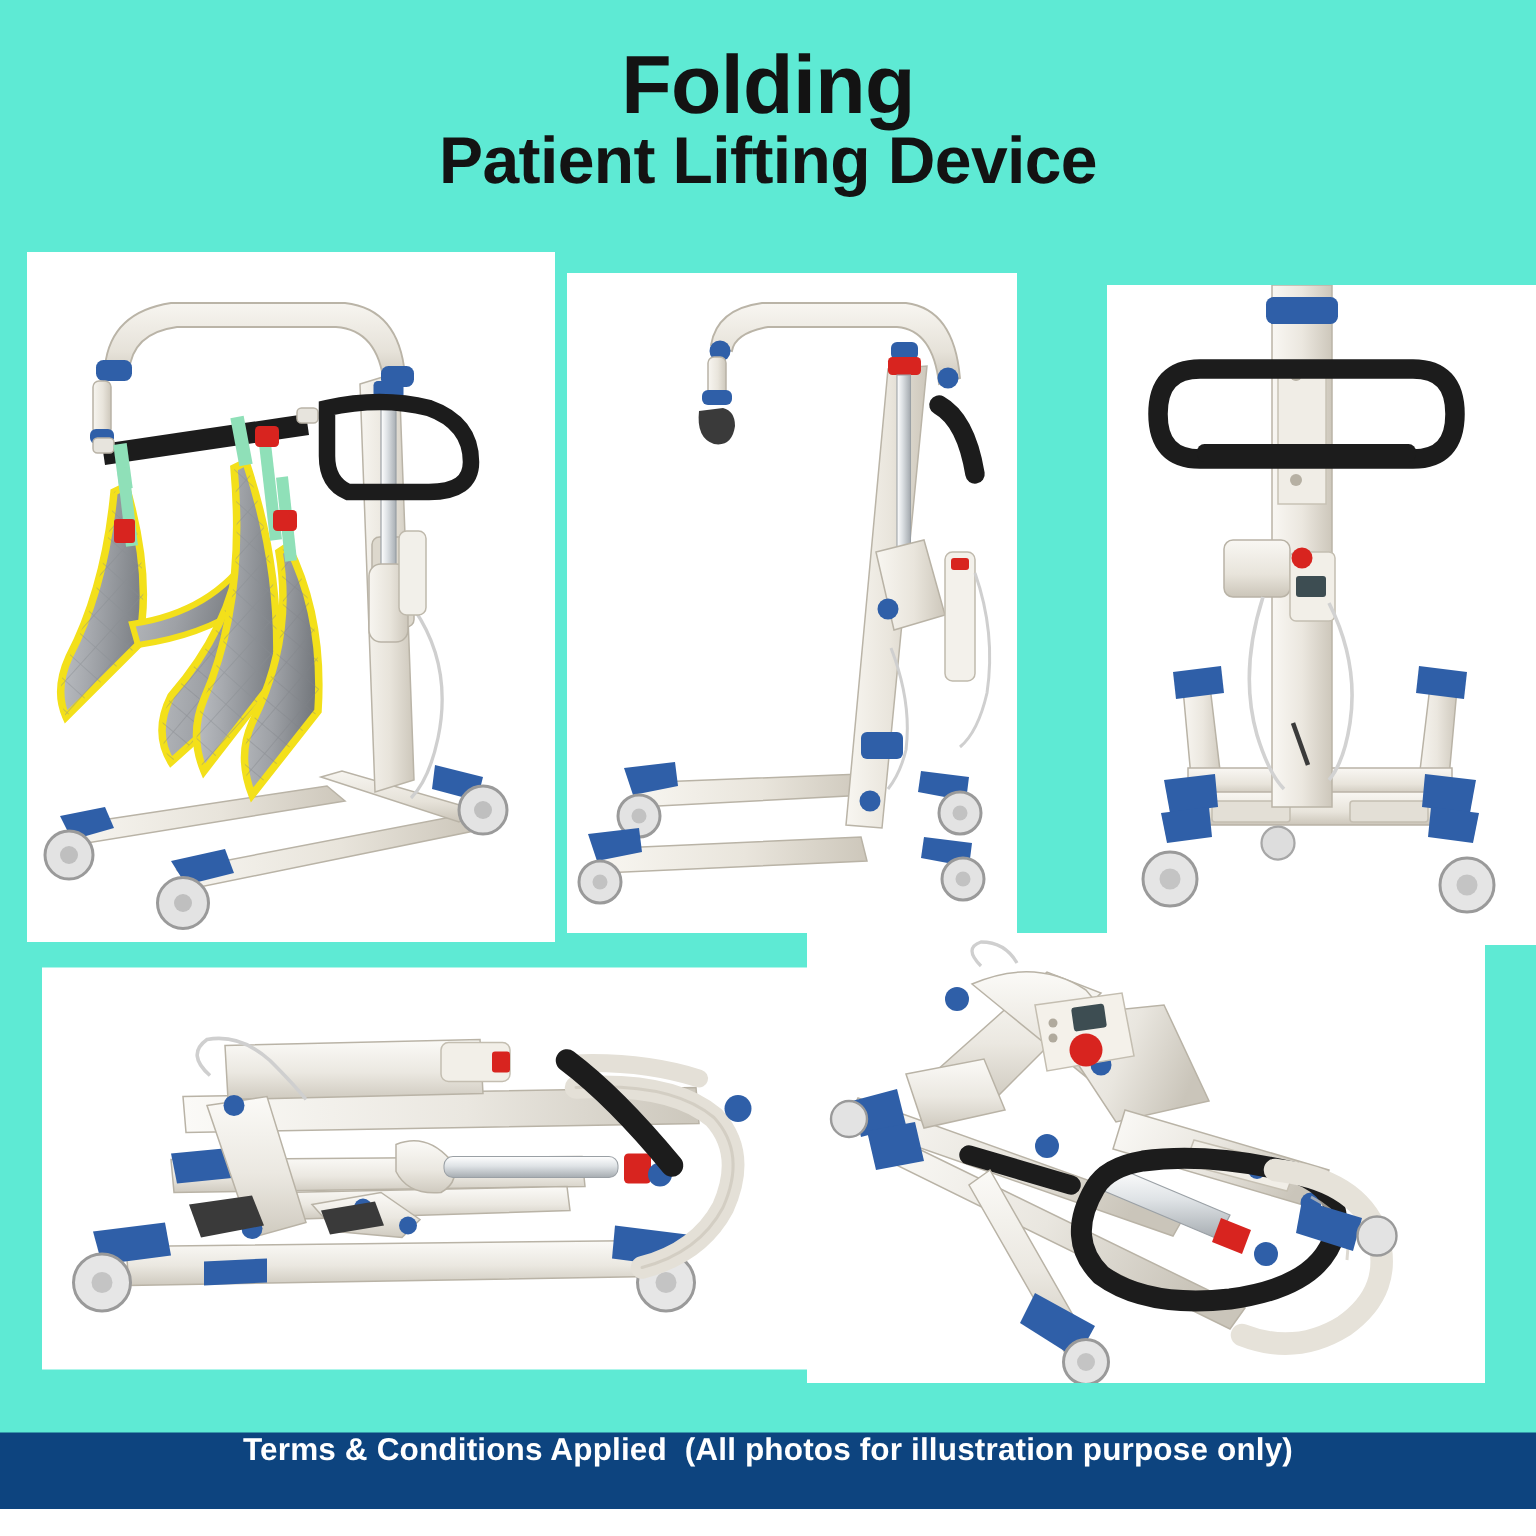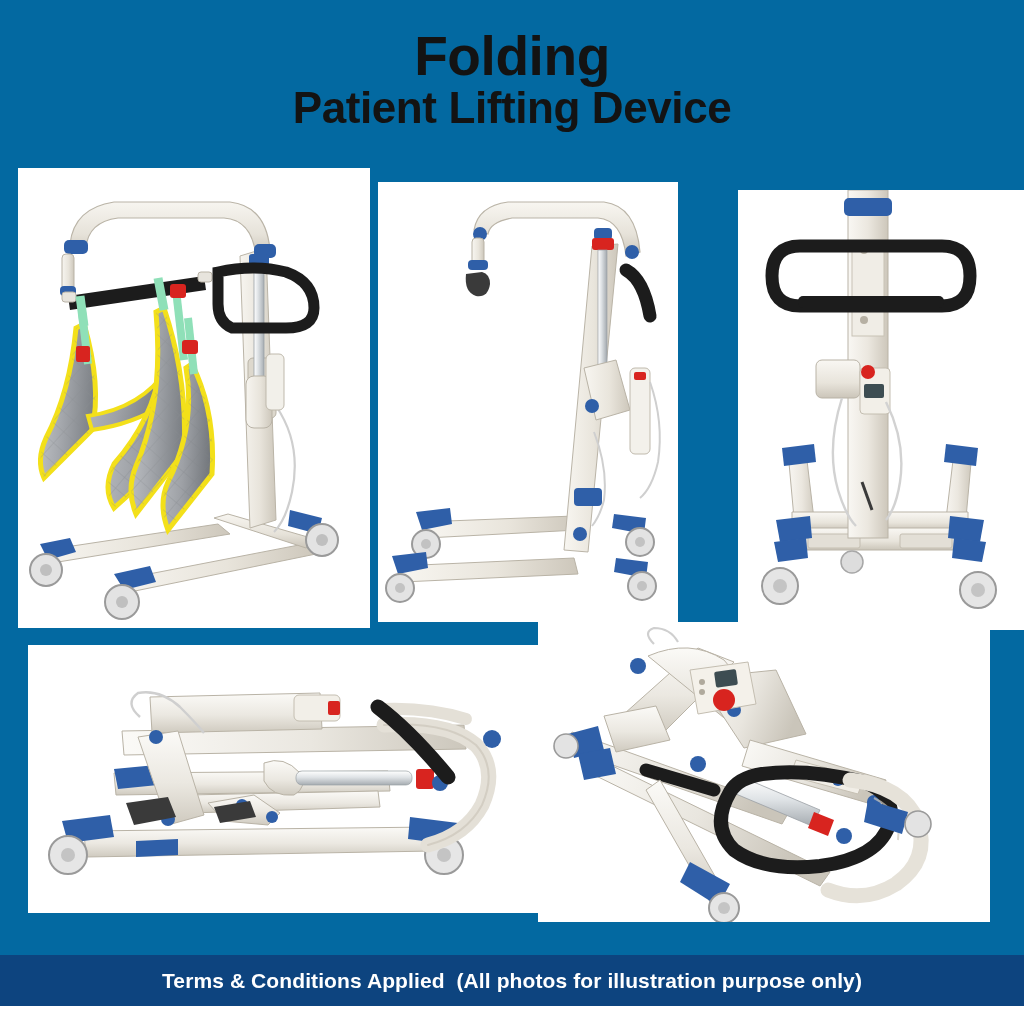--- a/index.html
+++ b/index.html
@@ -3,21 +3,21 @@
 <meta charset="utf-8">
 <style>
   html,body{margin:0;padding:0;}
   body{
     width:1024px;height:1024px;
     background:#ffffff;
     font-family:"Liberation Sans","DejaVu Sans",sans-serif;
     overflow:hidden;
     position:relative;
   }
-  .page{position:relative;width:1024px;height:1024px;background:#0369a1;}
+  .page{position:relative;width:1024px;height:1024px;background:#5eead4;}
 
   
   .title-block{
     position:absolute;left:0;top:28px;width:1024px;
     text-align:center;
     color:#131313;
     font-weight:bold;
     line-height:1.04;
     letter-spacing:-0.4px;
   }
@@ -32,21 +32,21 @@
   #photo-1{left:18px;  top:8px;   width:352px;height:460px;}
   #photo-2{left:378px; top:22px;  width:300px;height:440px;}
   #photo-3{left:738px; top:30px;  width:286px;height:440px;}
   #photo-4{left:28px;  top:485px; width:512px;height:268px;}
   #photo-5{left:538px; top:462px; width:452px;height:300px;}
 
   
   .footer-banner{
     position:absolute;left:0;top:955px;width:1024px;height:51px;
     background:#0d447f;
-    display:flex;align-items:center;justify-content:center;
+    display:flex;justify-content:center;
   }
   .footer-text{
     color:#ffffff;font-size:21px;font-weight:bold;
     letter-spacing:0.1px;white-space:pre;
   }
   .footer-strip{
     position:absolute;left:0;top:1006px;width:1024px;height:18px;background:#ffffff;
   }
 </style>
 </head>

